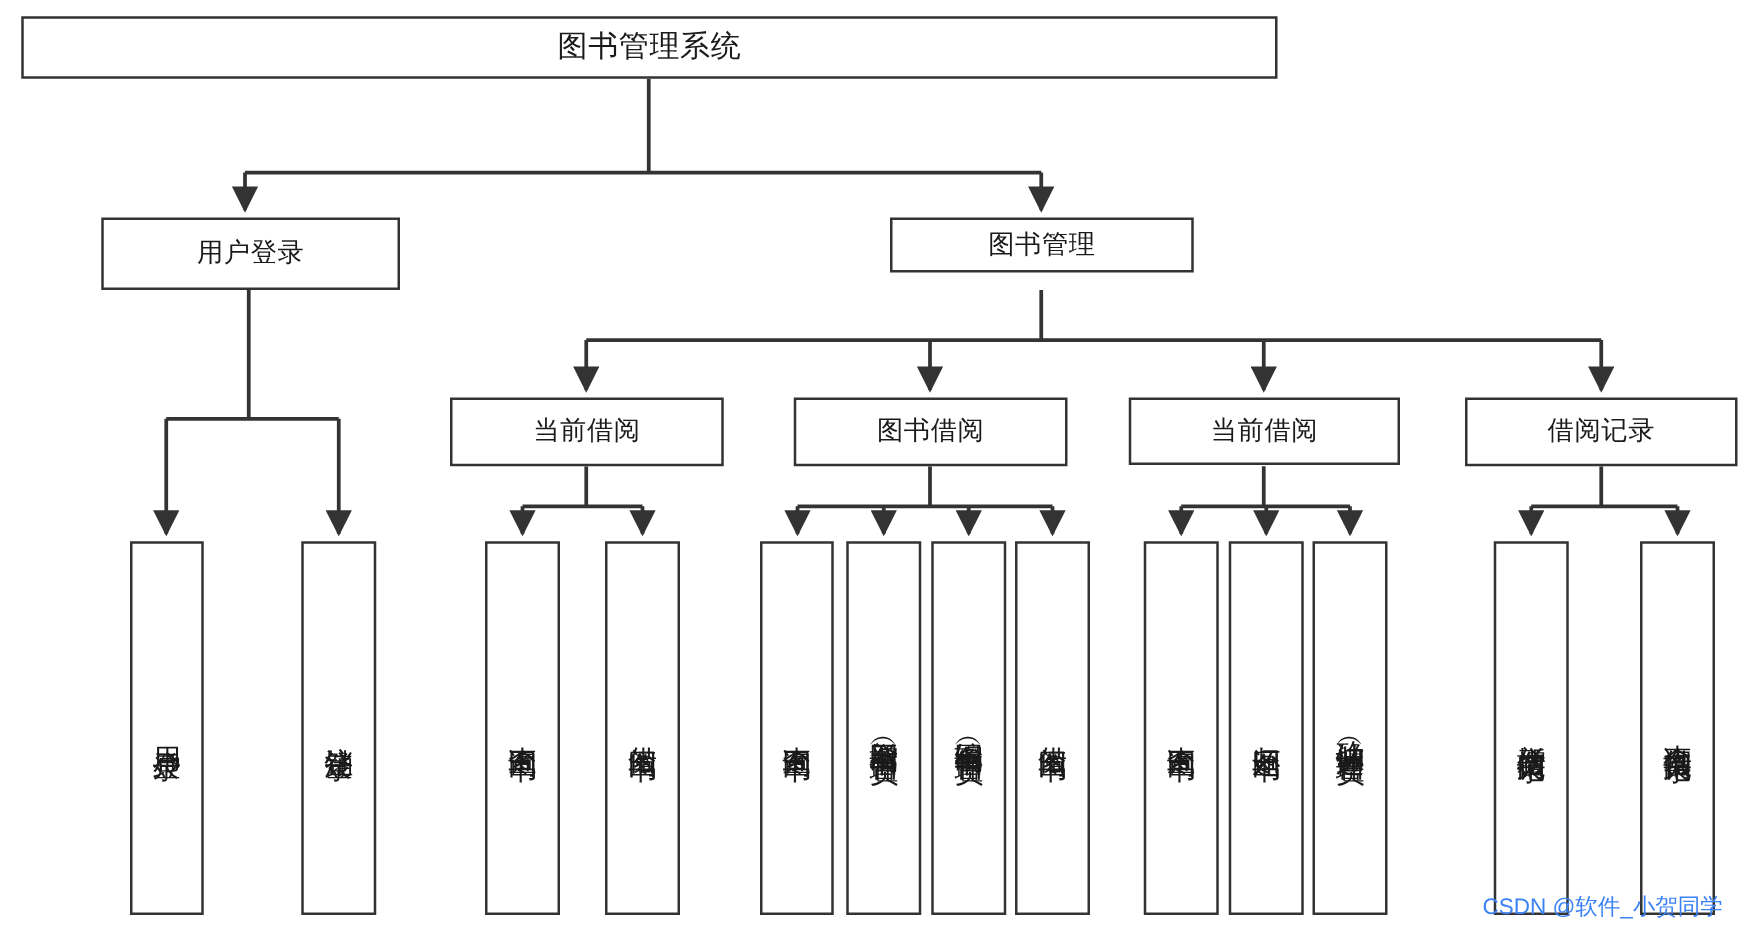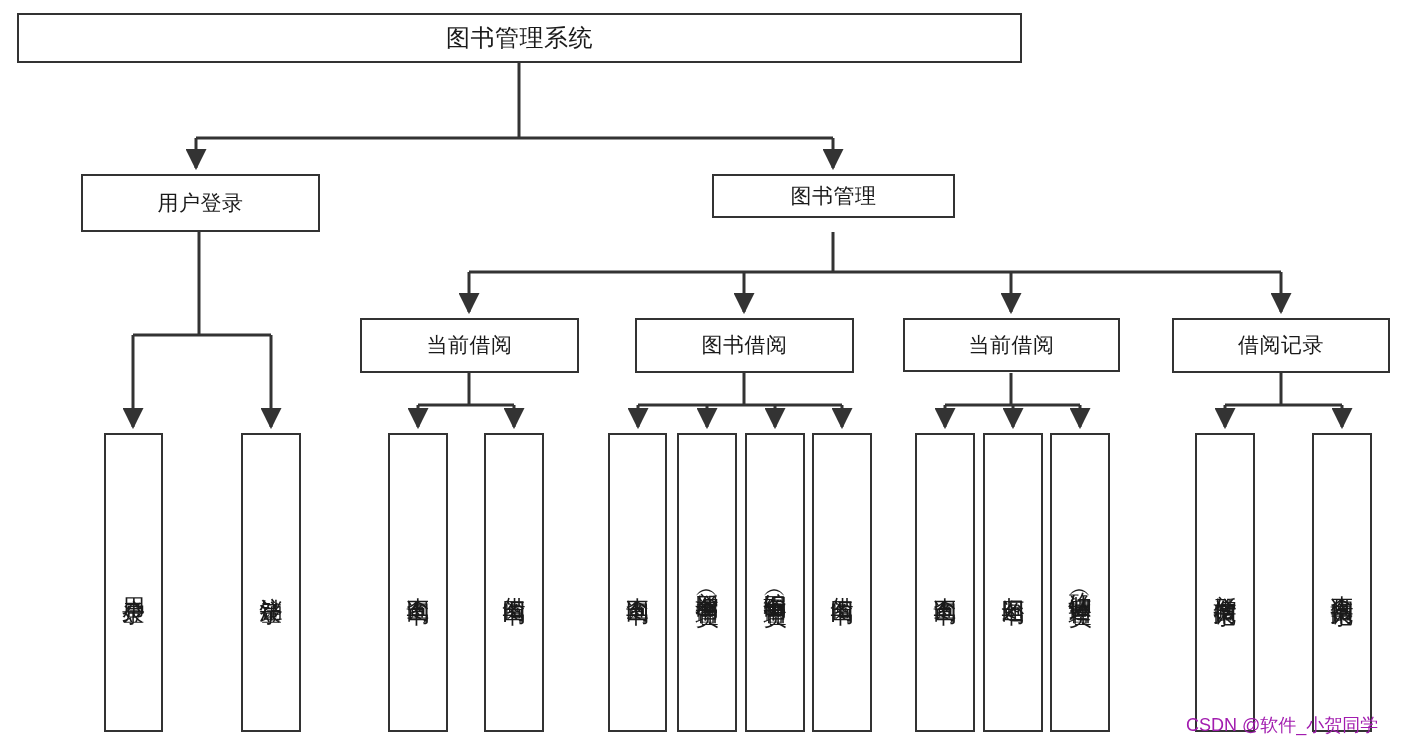--- a/index.html
+++ b/index.html
@@ -62,21 +62,21 @@
     line-height: 1;
     letter-spacing: 2px;
     white-space: nowrap;
     max-height: 268px;
   }
   .watermark {
     position: absolute;
     left: 1186px;
     top: 713px;
     font-size: 18px;
-    color: #a21caf;
+    color: #3b82f6;
     white-space: nowrap;
     z-index: 5;
     font-family: "Liberation Sans", "DejaVu Sans", sans-serif;
   }
 </style>
 </head>
 <body>
 
 <div id="canvas">
 

